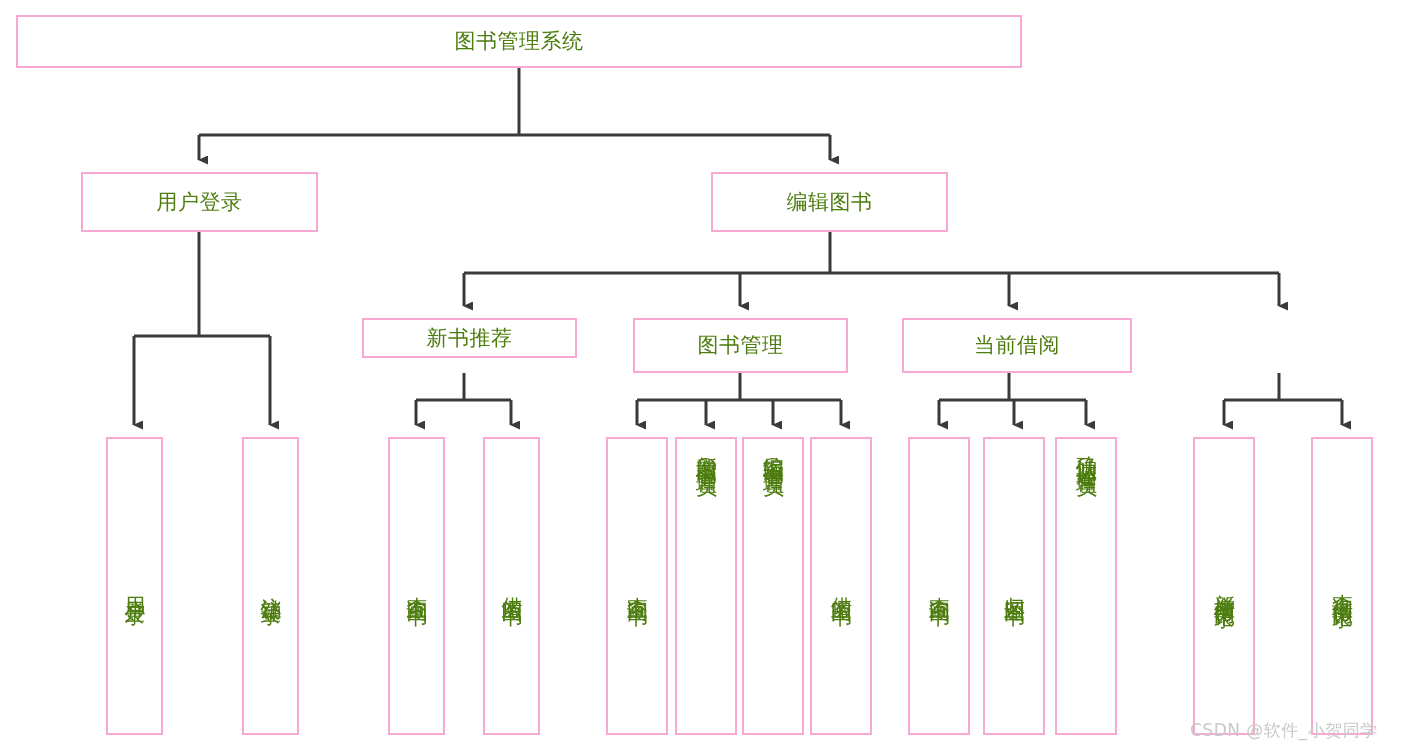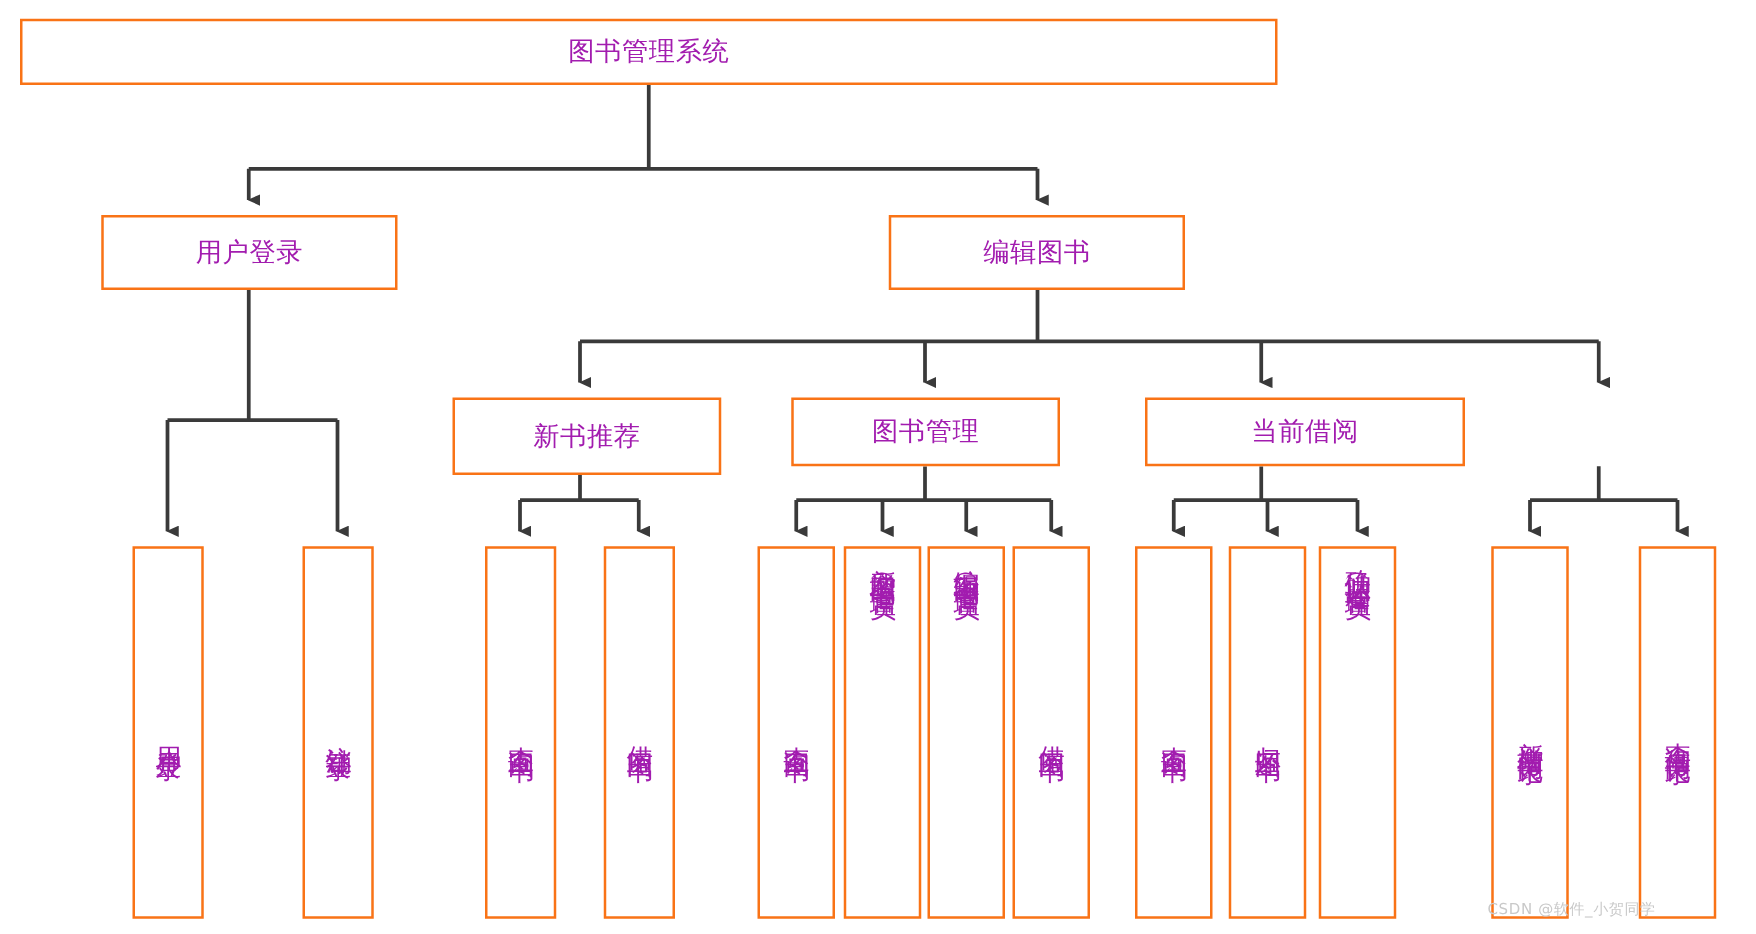--- a/index.html
+++ b/index.html
@@ -23,26 +23,26 @@
     position: absolute;
     left: 0;
     top: 0;
     width: 1405px;
     height: 747px;
     pointer-events: none;
   }
   .node {
     position: absolute;
     box-sizing: border-box;
-    border: 2px solid #f97316;
+    border: 2px solid #f9a8d4;
     background: #ffffff;
     display: flex;
     align-items: center;
     justify-content: center;
-    color: #a21caf;
+    color: #4d7c0f;
     line-height: 1.18;
   }
   .node.horiz {
     font-size: 21px;
     letter-spacing: 0.5px;
   }
   .node.vert {
     font-size: 21px;
   }
   .node.vert .label {
@@ -53,21 +53,21 @@
     display: block;
   }
   .node .label {
     display: block;
   }
   #root-node {
     border-width: 2px;
   }
   .watermark {
     position: absolute;
-    font-size: 12px;
+    font-size: 17px;
     color: #c9c9c9;
     white-space: nowrap;
     letter-spacing: 0.5px;
   }
 </style>
 </head>
 <body>
 
 <div id="diagram">
 
@@ -125,27 +125,27 @@
     <span class="label">图书管理系统</span>
   </div>
 
   <div class="node horiz" style="left:81px; top:172px; width:237px; height:60px;">
     <span class="label">用户登录</span>
   </div>
   <div class="node horiz" style="left:711px; top:172px; width:237px; height:60px;">
     <span class="label">编辑图书</span>
   </div>
 
-  <div class="node horiz" style="left:362px; top:318px; width:215px; height:62px;">
+  <div class="node horiz" style="left:362px; top:318px; width:215px; height:40px;">
     <span class="label">新书推荐</span>
   </div>
   <div class="node horiz" style="left:633px; top:318px; width:215px; height:55px;">
     <span class="label">图书管理</span>
   </div>
-  <div class="node horiz" style="left:902px; top:318px; width:256px; height:55px;margin-left:14px;">
+  <div class="node horiz" style="left:902px; top:318px; width:230px; height:55px;">
     <span class="label">当前借阅</span>
   </div>
 
   <div class="node vert" style="left:106px; top:437px; width:57px; height:298px;">
     <span class="label">用户登录</span>
   </div>
   <div class="node vert" style="left:242px; top:437px; width:57px; height:298px;">
     <span class="label">注销登录</span>
   </div>
 

